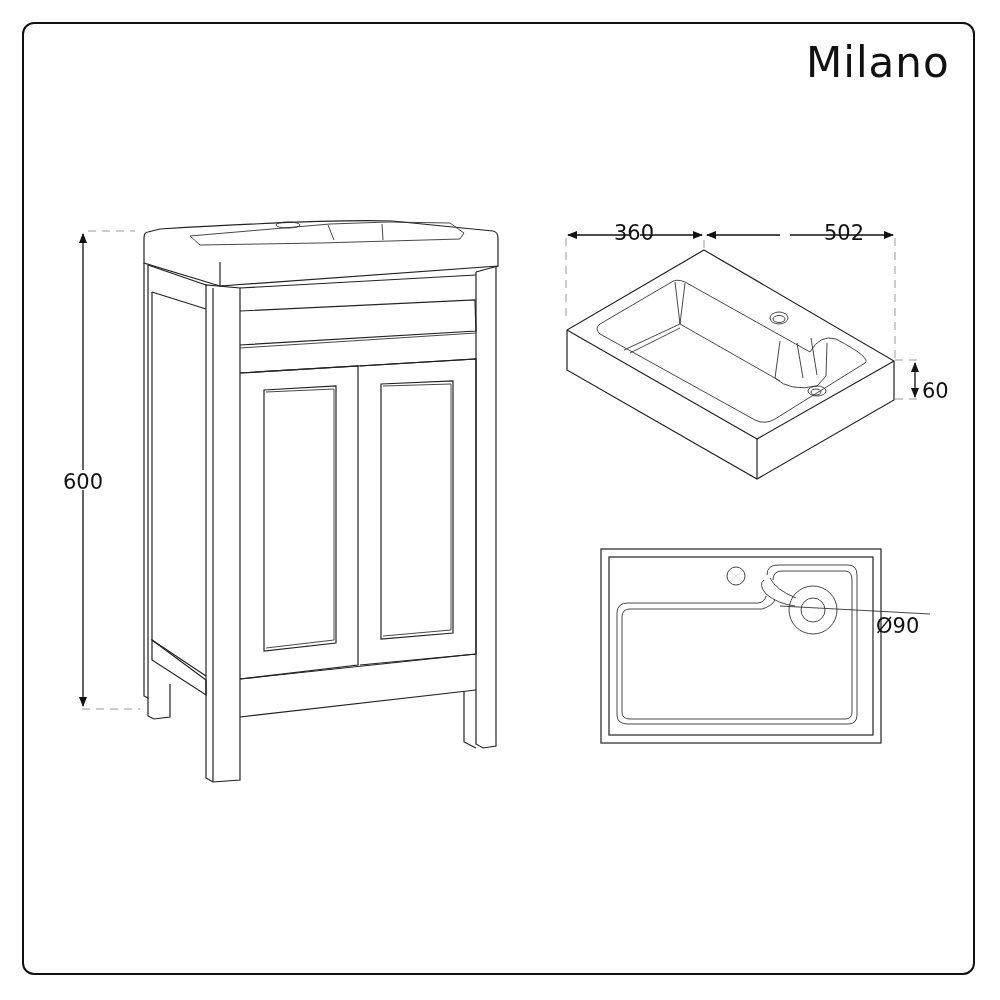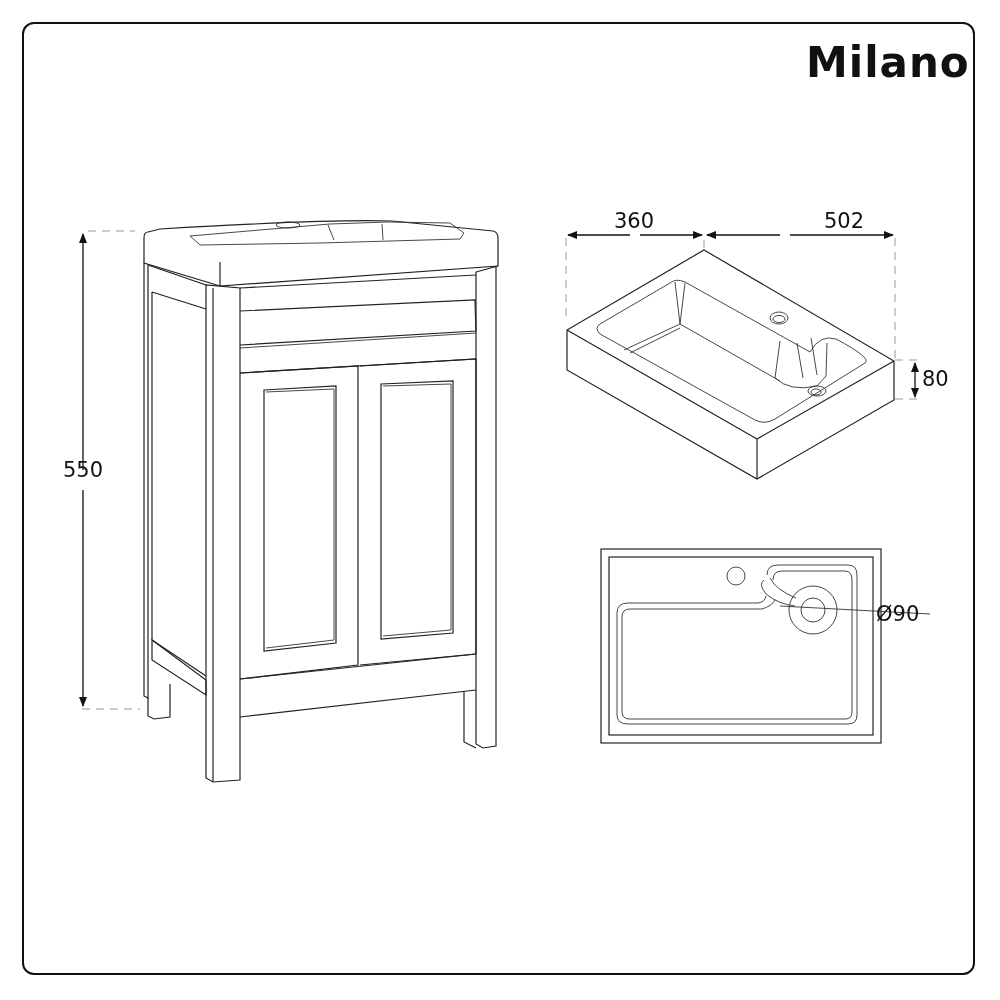--- a/index.html
+++ b/index.html
@@ -1,20 +1,20 @@
 <!DOCTYPE html>
 <html><head>
 <meta charset="utf-8">
 <style>
   html, body { margin: 0; padding: 0; background: #ffffff; }
   body { width: 1000px; height: 1000px; position: relative; overflow: hidden; font-family: "DejaVu Sans", sans-serif; }
   .frame { position: absolute; left: 22px; top: 22px; width: 953px; height: 953px; border: 2px solid #111; border-radius: 12px; box-sizing: border-box; }
-  .brand { position: absolute; left: 806px; top: 38px; font-family: "DejaVu Sans", sans-serif; font-weight: 700; font-size: 42px; letter-spacing: 1px; color: #111; }
+  .brand { position: absolute; left: 806px; top: 38px; font-family: "DejaVu Sans", sans-serif; font-weight: 400; font-size: 42px; letter-spacing: 1px; color: #111; }
   svg.draw { position: absolute; left: 0; top: 0; width: 1000px; height: 1000px; }
-  .lbl { position: absolute; font-family: "DejaVu Sans", sans-serif; font-size: 21px; color: #111; }
+  .lbl { position: absolute; font-family: "DejaVu Sans", sans-serif; font-size: 21px; color: #111; margin-top: 12px; }
   .line { stroke: #222; stroke-width: 1.2; fill: none; }
   .thin { stroke: #333; stroke-width: 0.9; fill: none; }
   .dash { stroke: #999; stroke-width: 1; fill: none; stroke-dasharray: 8 6; }
   .dim { stroke: #111; stroke-width: 1.3; fill: none; }
 </style>
 </head>
 <body>
 
 <div class="frame"></div>
 <div class="brand">Milano</div>
@@ -123,17 +123,17 @@
 
     <path class="thin" d="M764,580 Q758,584 766,594 Q778,604 795,606"></path>
     <path class="thin" d="M770,578 Q776,590 796,598"></path>
 
     <circle class="thin" cx="813" cy="610" r="24"></circle>
     <circle class="thin" cx="813" cy="610" r="12"></circle>
     <line class="thin" x1="780" y1="606" x2="930" y2="614"></line>
   </g>
 </svg>
 
-<div class="lbl" style="left:63px; top:458px;">550</div>
+<div class="lbl" style="left:63px; top:458px;">600</div>
 <div class="lbl" style="left:614px; top:209px;">360</div>
 <div class="lbl" style="left:824px; top:209px;">502</div>
-<div class="lbl" style="left:922px; top:367px;">80</div>
+<div class="lbl" style="left:922px; top:367px;">60</div>
 <div class="lbl" style="left:876px; top:602px;">Ø90</div>
 
 </body></html>

